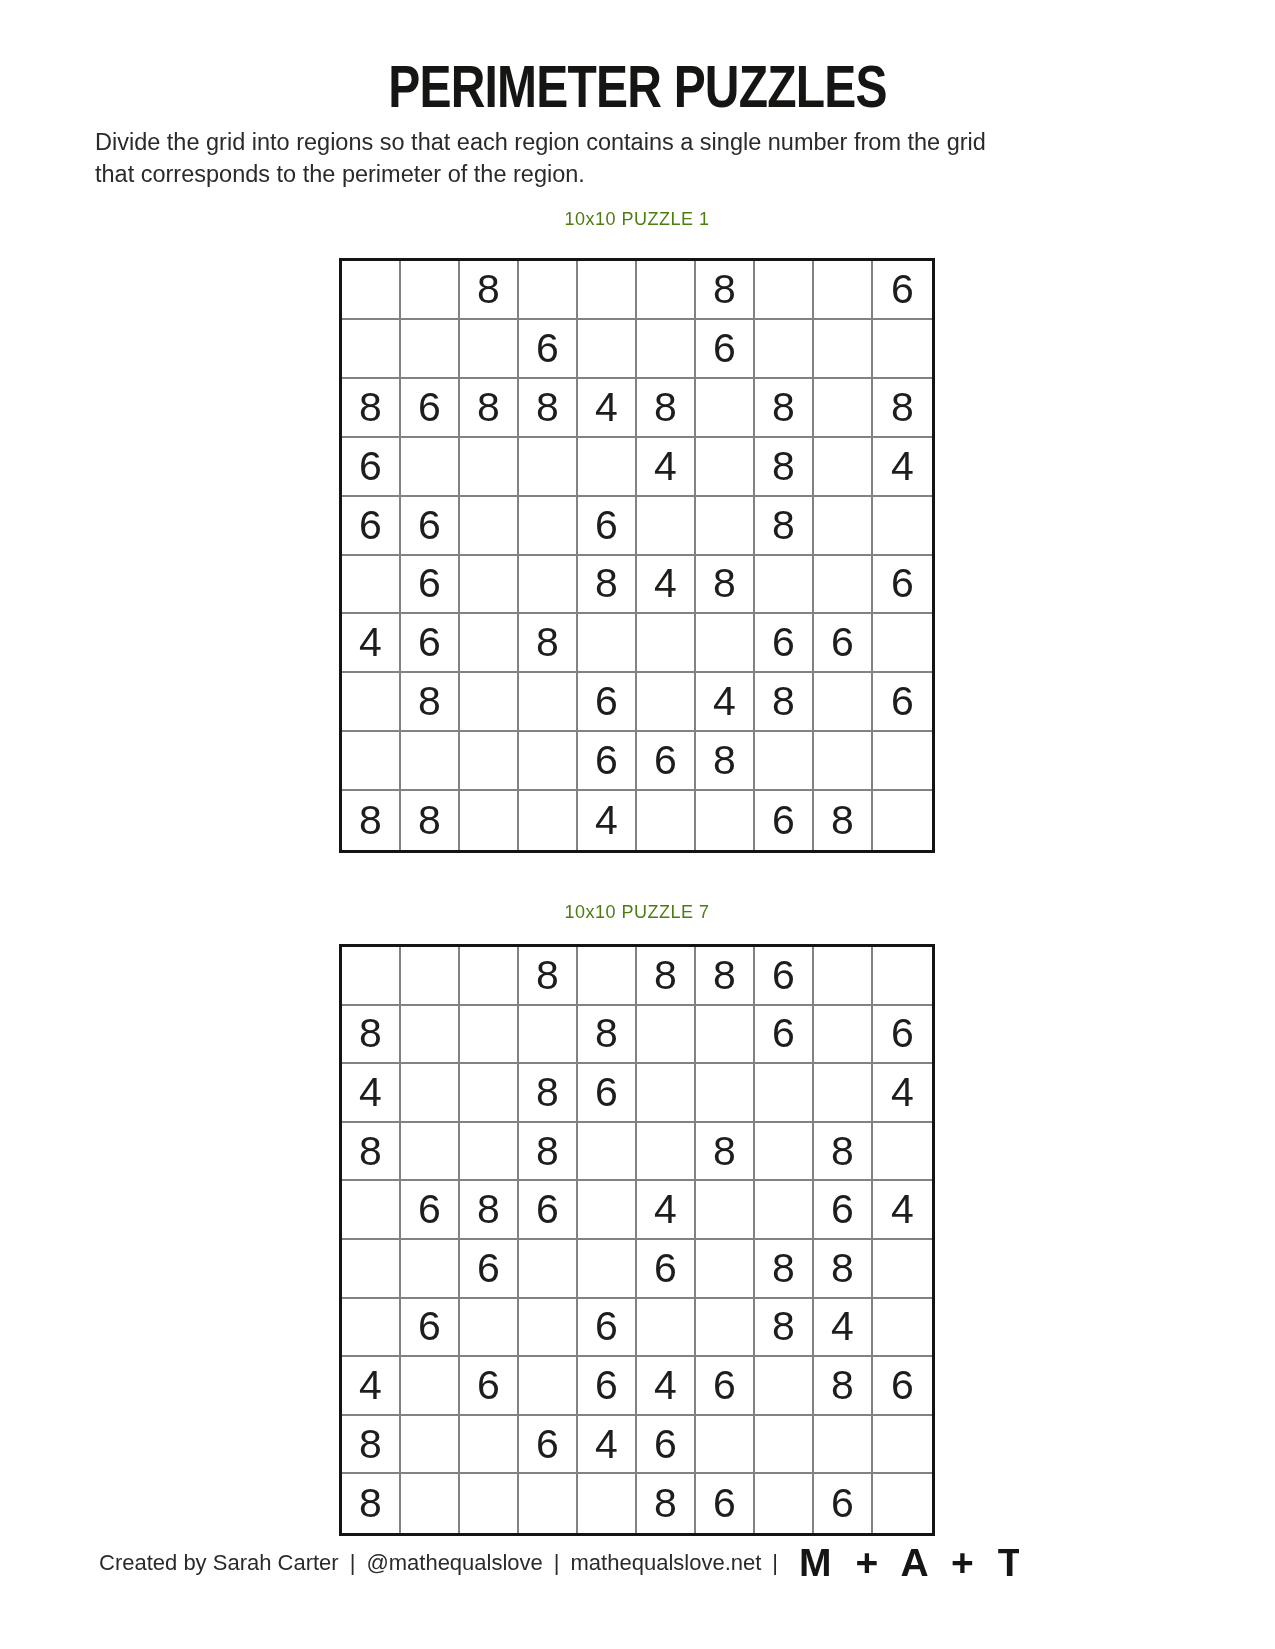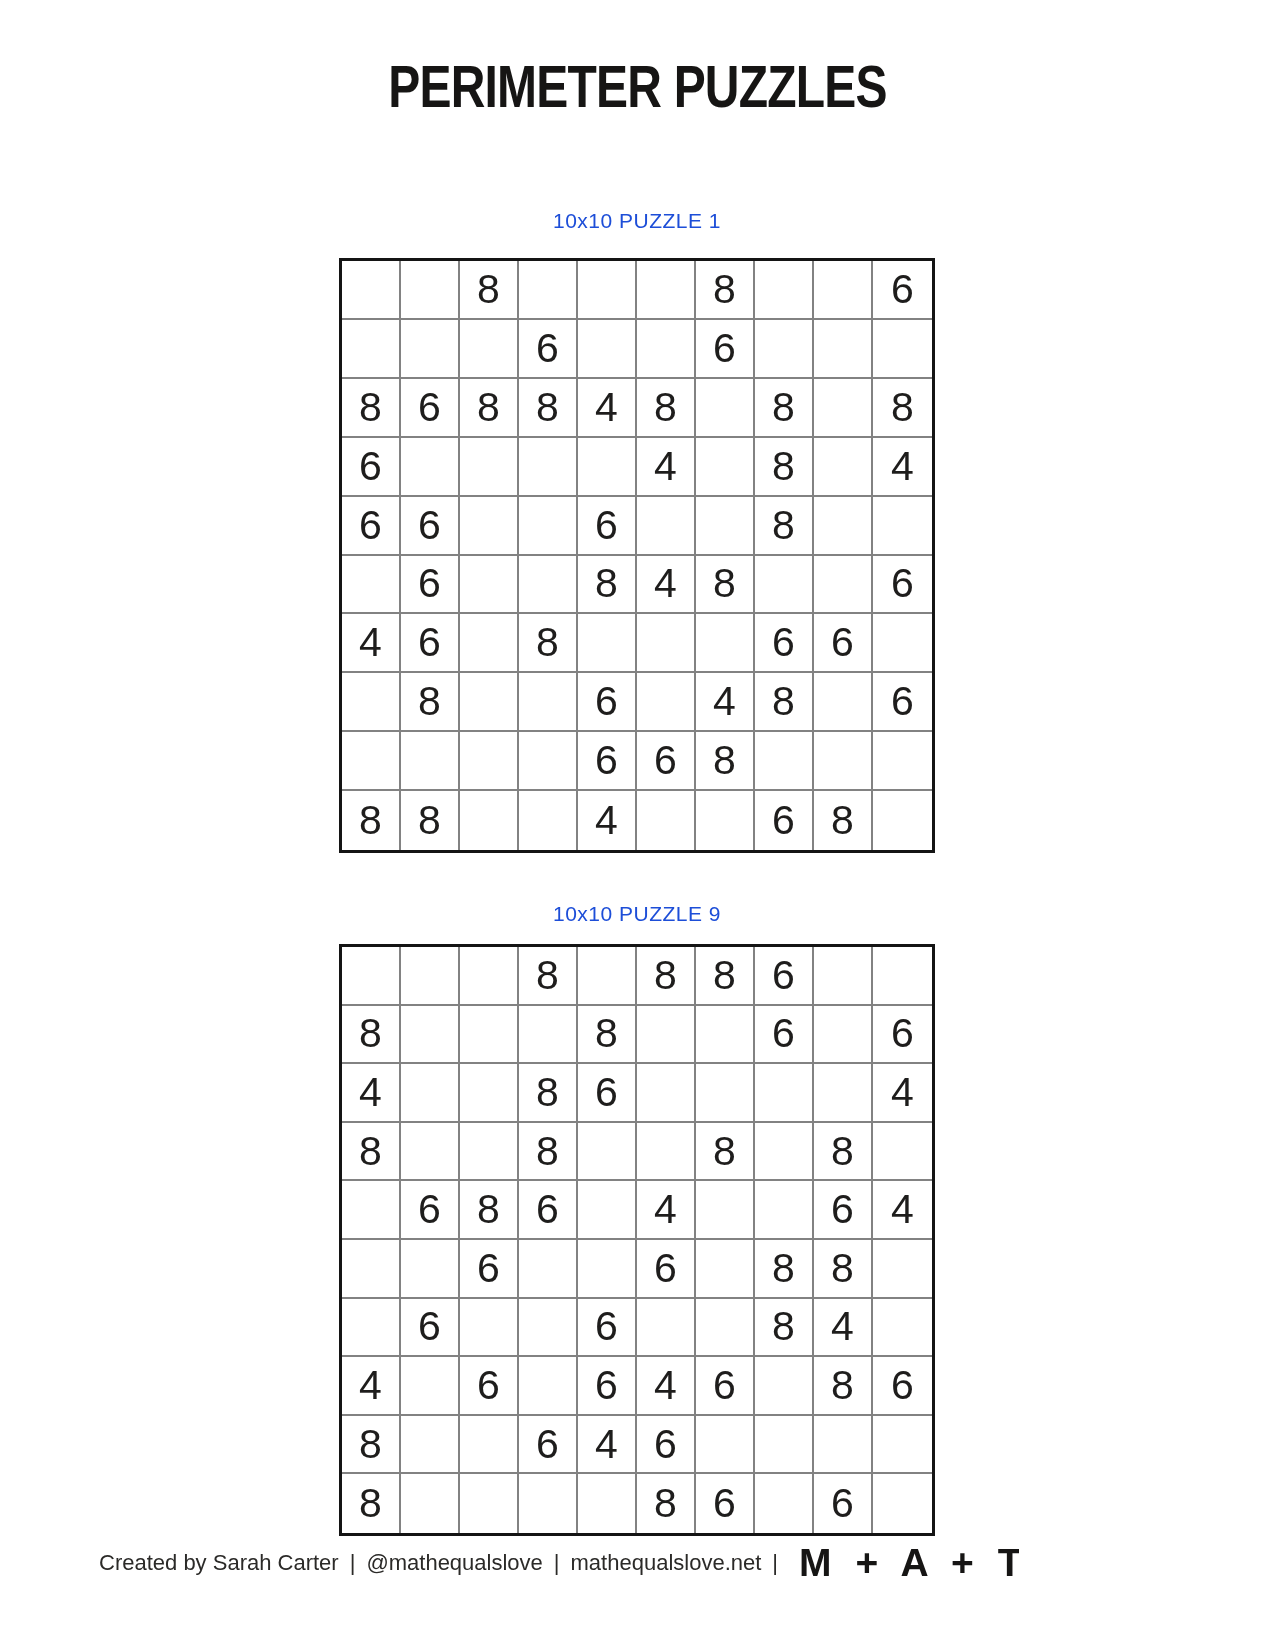--- a/index.html
+++ b/index.html
@@ -27,22 +27,22 @@
     position:absolute;
     top:126px; left:95px; width:1020px;
     font-size:23.5px;
     line-height:32px;
     color:#2b2a28;
   }
   .puzzle-caption{
     position:absolute;
     left:339px; width:596px;
     text-align:center;
-    font-size:21px;
-    color:#1d4ed8;
+    font-size:18px;
+    color:#4d7c0f;
     letter-spacing:0.5px;
   }
   .caption-1{top:209px;}
   .caption-2{top:902px;}
   .grid{
     position:absolute;
     left:339px; width:596px;
     display:grid;
     grid-template-columns:repeat(10,1fr);
     grid-template-rows:repeat(10,1fr);
@@ -101,20 +101,24 @@
     line-height:1;
   }
 </style>
 </head>
 <body>
 
 <div class="page">
 
   <h1 class="title">PERIMETER PUZZLES</h1>
 
+  <div class="instructions">
+    <div>Divide the grid into regions so that each region contains a single number from the grid</div>
+    <div>that corresponds to the perimeter of the region.</div>
+  </div>
 
   <div class="puzzle-caption caption-1">10x10 PUZZLE 1</div>
   <div class="grid grid-1">
       <div class="cell"></div>
       <div class="cell"></div>
       <div class="cell">8</div>
       <div class="cell"></div>
       <div class="cell"></div>
       <div class="cell"></div>
       <div class="cell">8</div>
@@ -206,21 +210,21 @@
       <div class="cell"></div>
       <div class="cell"></div>
       <div class="cell">4</div>
       <div class="cell"></div>
       <div class="cell"></div>
       <div class="cell">6</div>
       <div class="cell">8</div>
       <div class="cell"></div>
     </div>
 
-  <div class="puzzle-caption caption-2">10x10 PUZZLE 9</div>
+  <div class="puzzle-caption caption-2">10x10 PUZZLE 7</div>
   <div class="grid grid-2">
       <div class="cell"></div>
       <div class="cell"></div>
       <div class="cell"></div>
       <div class="cell">8</div>
       <div class="cell"></div>
       <div class="cell">8</div>
       <div class="cell">8</div>
       <div class="cell">6</div>
       <div class="cell"></div>

